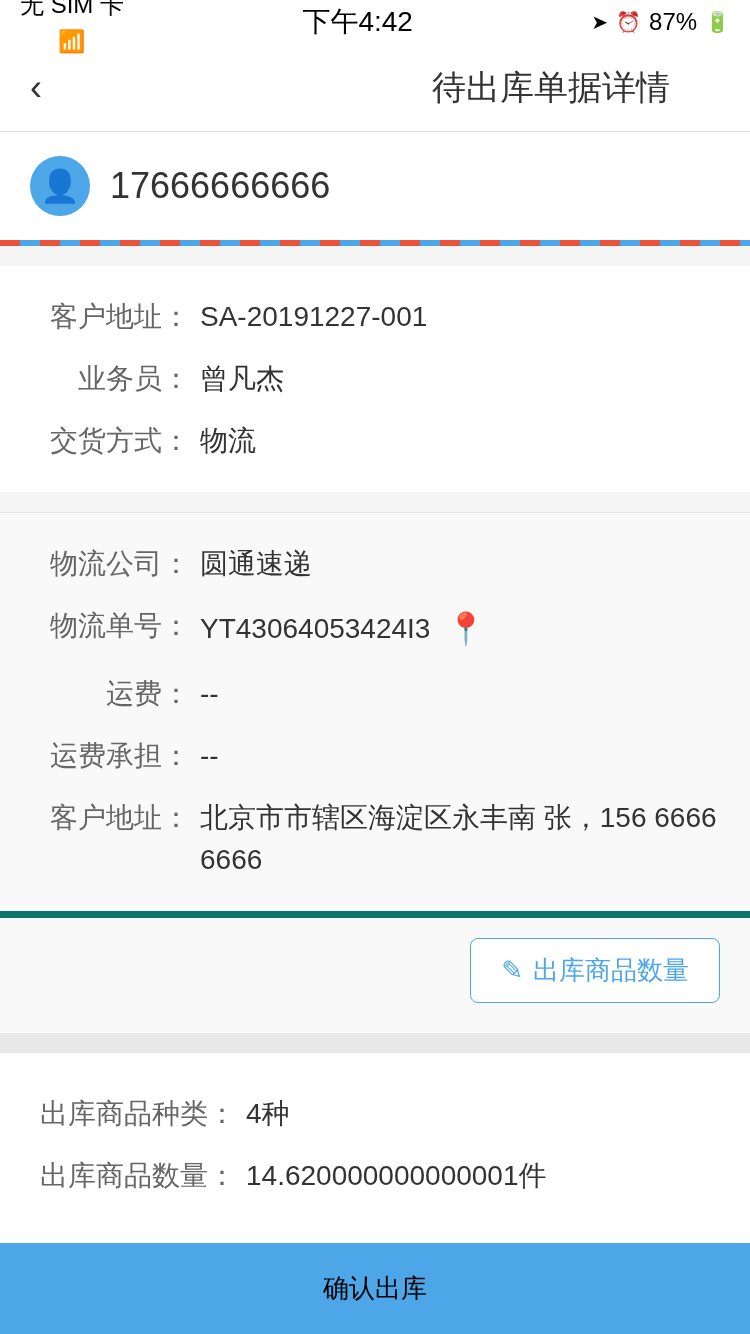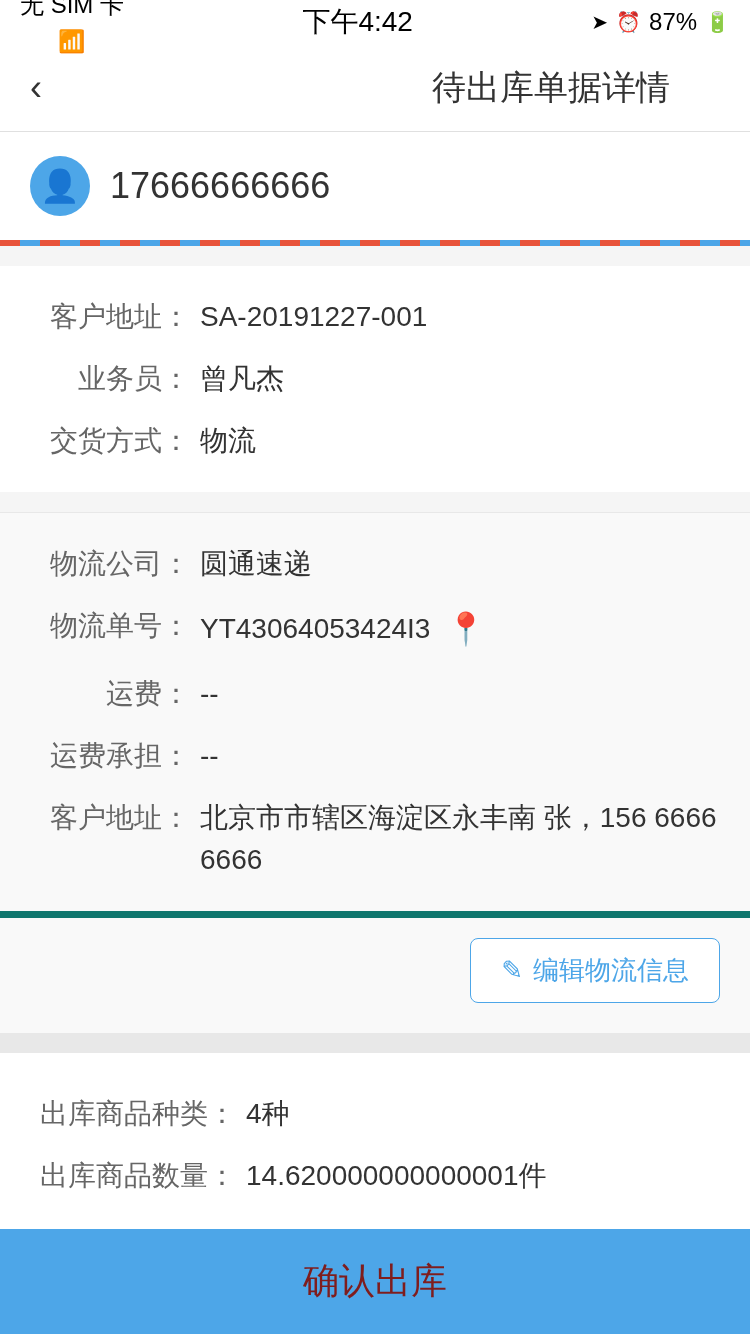--- a/index.html
+++ b/index.html
@@ -195,22 +195,22 @@
     .confirm-btn-area {
       position: fixed;
       bottom: 0;
       left: 0;
       width: 750px;
       background: #4da6e8;
       padding: 28px 0;
       text-align: center;
     }
     .confirm-btn {
-      color: #7f1d1d;
-      font-size: 36px;
+      color: #000000;
+      font-size: 26px;
       font-weight: 500;
       background: none;
       border: none;
       cursor: pointer;
       width: 100%;
     }
 
     .page-content {
       padding-bottom: 120px;
     }
@@ -285,21 +285,21 @@
     </div>
     <div class="info-row">
       <span class="info-label">客户地址：</span>
       <span class="info-value">北京市市辖区海淀区永丰南  张，156 6666 6666</span>
     </div>
   </div>
 
   <div class="edit-btn-row">
     <button class="edit-btn">
       <span style="font-size:26px;">✎</span>
-      <span>编辑物流信息</span>
+      <span>出库商品数量</span>
     </button>
   </div>
 
   <div class="section-divider"></div>
 
   <div class="goods-section">
     <div class="info-row">
       <span class="info-label">出库商品种类：</span>
       <span class="info-value">4种</span>
     </div>

